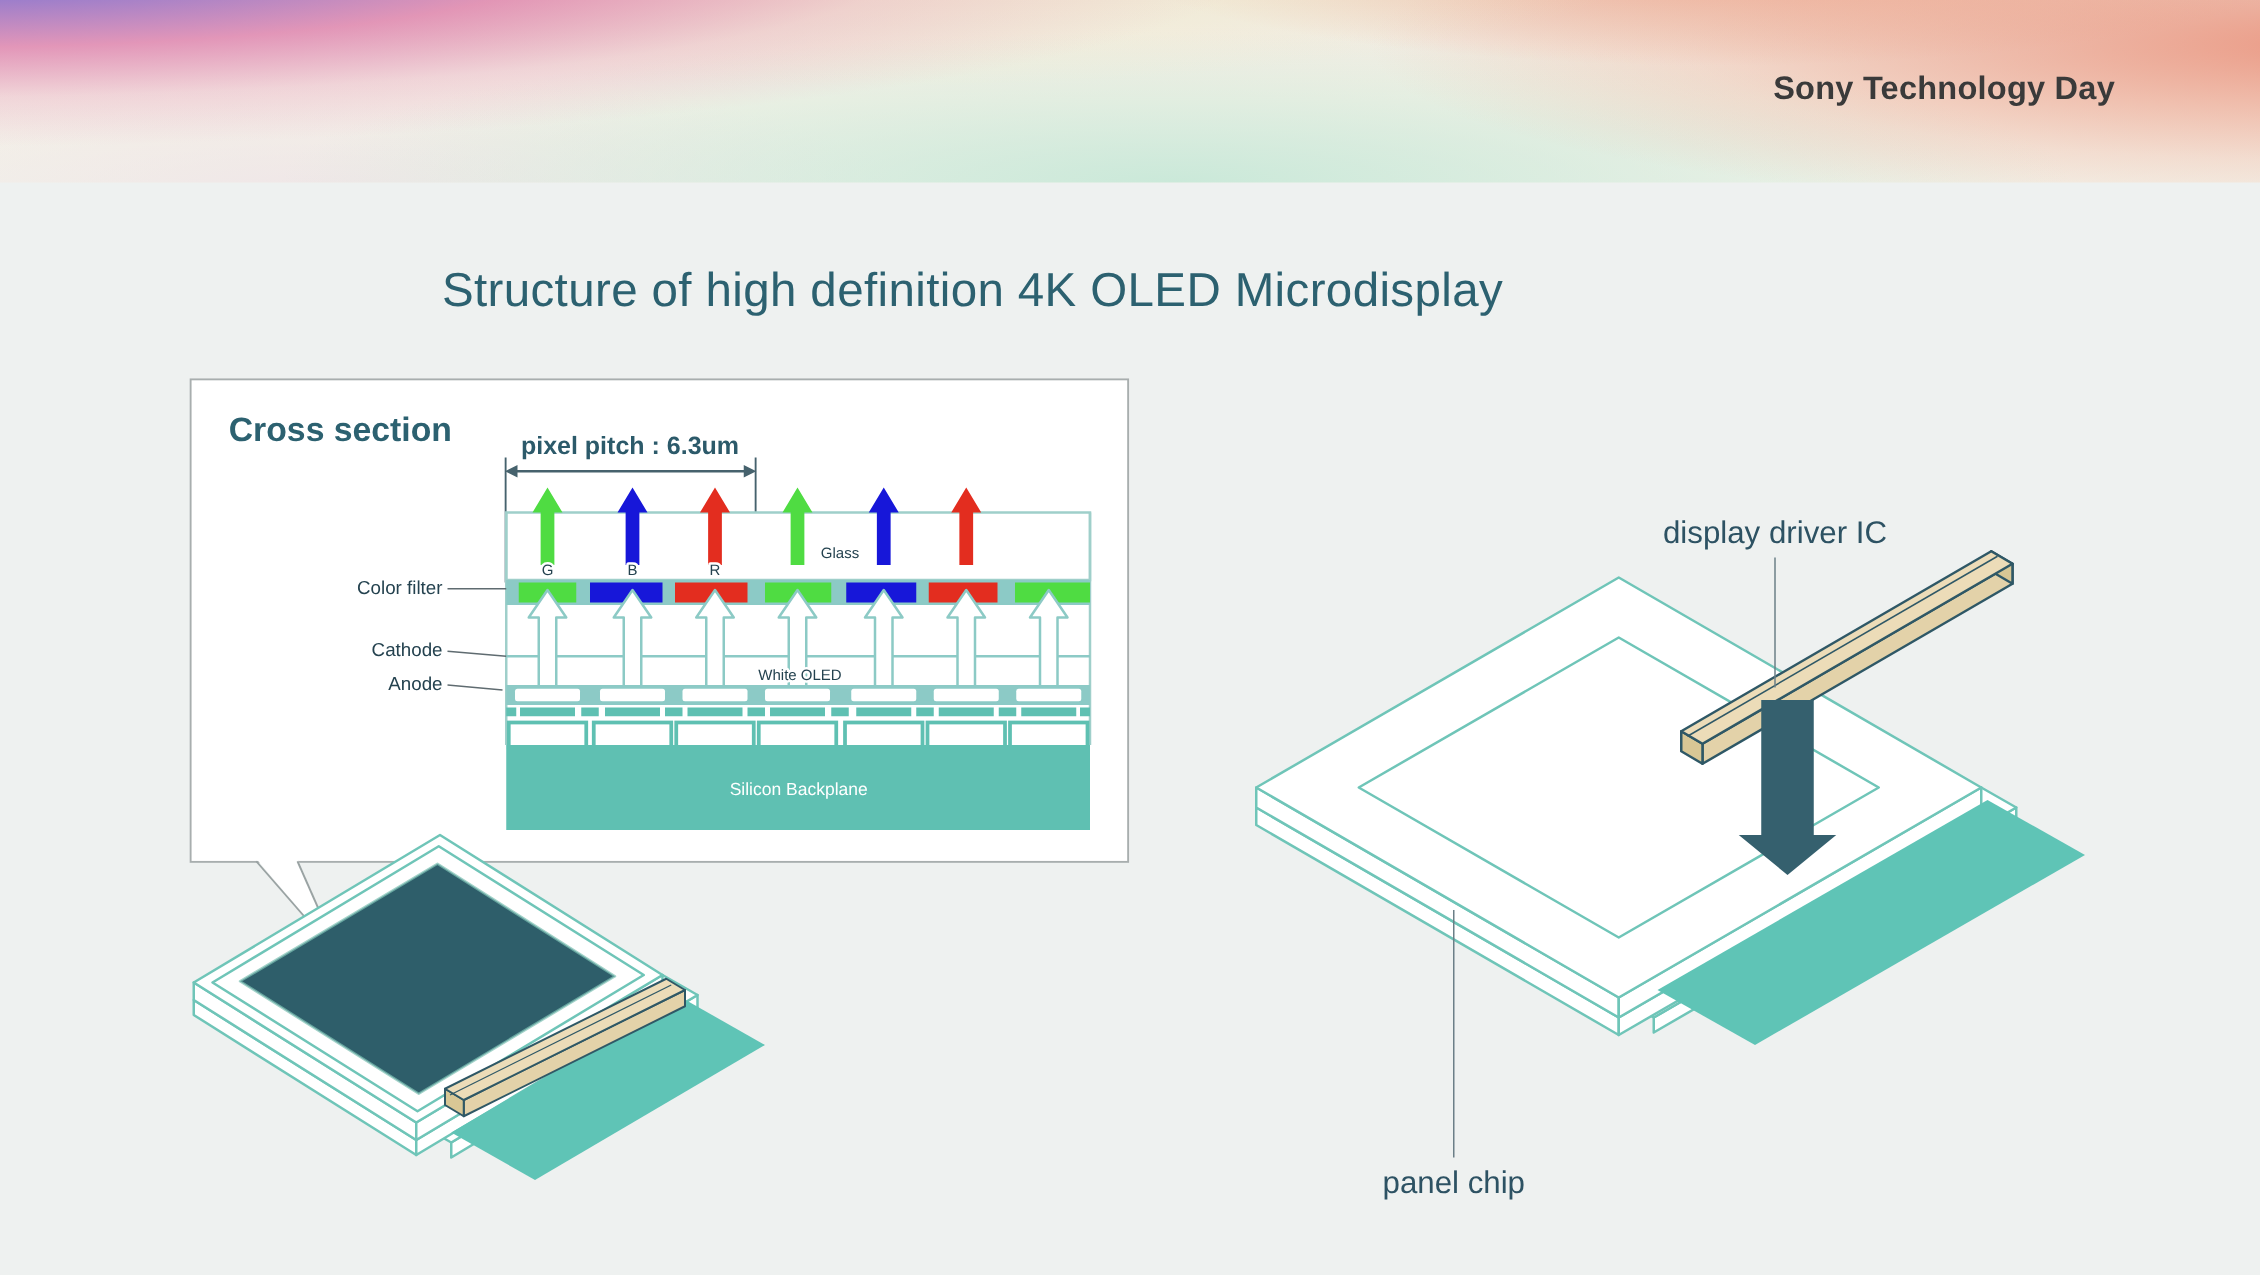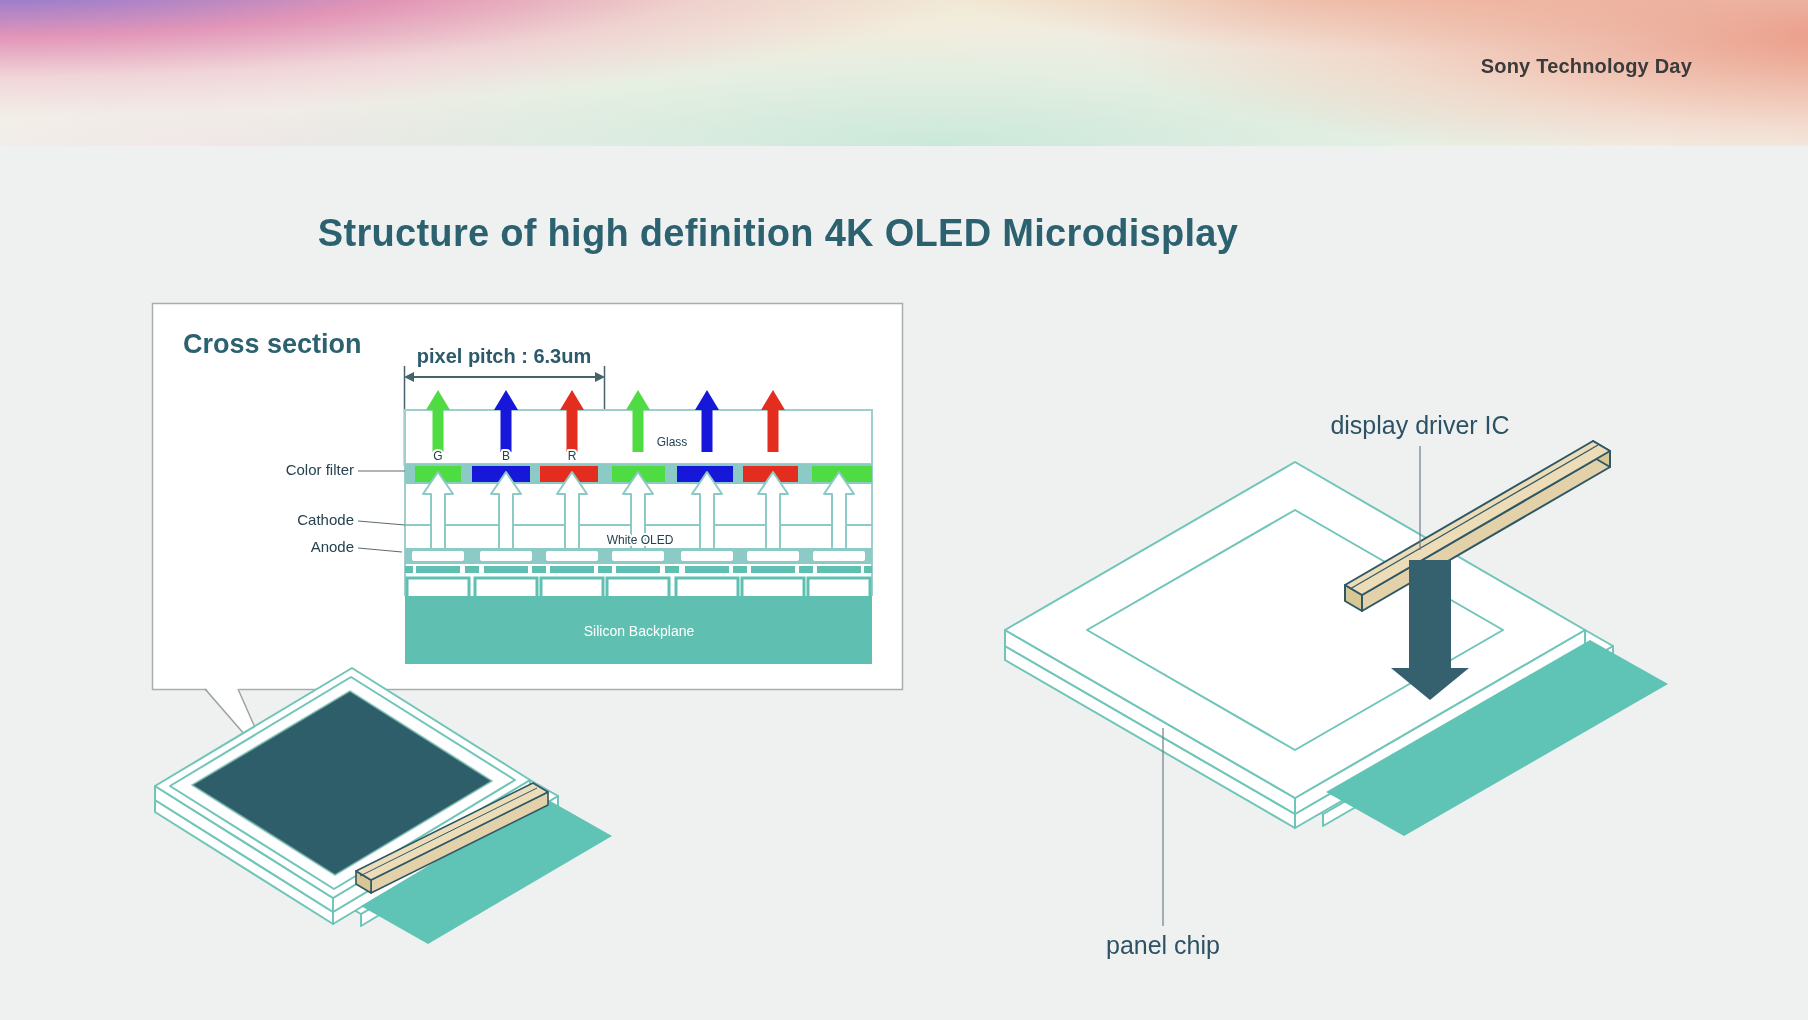--- a/index.html
+++ b/index.html
@@ -14,25 +14,25 @@
       radial-gradient(95% 170% at -3% -25%, rgba(62,74,198,0.95) 0%, rgba(122,92,200,0.78) 13%, rgba(221,121,170,0.75) 30%, rgba(233,160,190,0.35) 46%, rgba(255,255,255,0) 62%),
       radial-gradient(60% 130% at 38% -30%, rgba(244,238,200,0.85) 0%, rgba(244,238,200,0) 60%),
       radial-gradient(50% 120% at 76% -30%, rgba(238,150,120,0.8) 0%, rgba(238,150,120,0) 55%),
       radial-gradient(70% 150% at 104% 25%, rgba(233,138,115,0.85) 0%, rgba(240,170,150,0.3) 42%, rgba(255,255,255,0) 62%),
       radial-gradient(55% 115% at 52% 100%, rgba(200,232,216,0.95) 0%, rgba(200,232,216,0) 72%),
       radial-gradient(40% 100% at 14% 105%, rgba(238,225,230,0.7) 0%, rgba(238,225,230,0) 65%),
       linear-gradient(180deg,#efe9e0 0%,#f5f2e7 55%,#f3f3ea 100%);
   }
   .brand{
     position:absolute;top:55px;right:116px;
-    font-size:20px;font-weight:bold;color:#3a3a3a;letter-spacing:0.2px;
+    font-size:26px;font-weight:bold;color:#3a3a3a;letter-spacing:0.2px;
   }
   .slide-title{
     position:absolute;top:212px;left:0;width:1556px;text-align:center;
-    font-size:38px;font-weight:bold;color:#2c6170;letter-spacing:0.3px;
+    font-size:38px;font-weight:normal;color:#2c6170;letter-spacing:0.3px;
   }
   svg{position:absolute;left:0;top:0;}
   svg text{font-family:"Liberation Sans","DejaVu Sans",sans-serif;}
   .halo{paint-order:stroke;stroke:#ffffff;stroke-width:4px;stroke-linejoin:round;}
 </style>
 </head>
 <body>
 
 <div class="header-band"></div>
 <div class="brand">Sony Technology Day</div>

